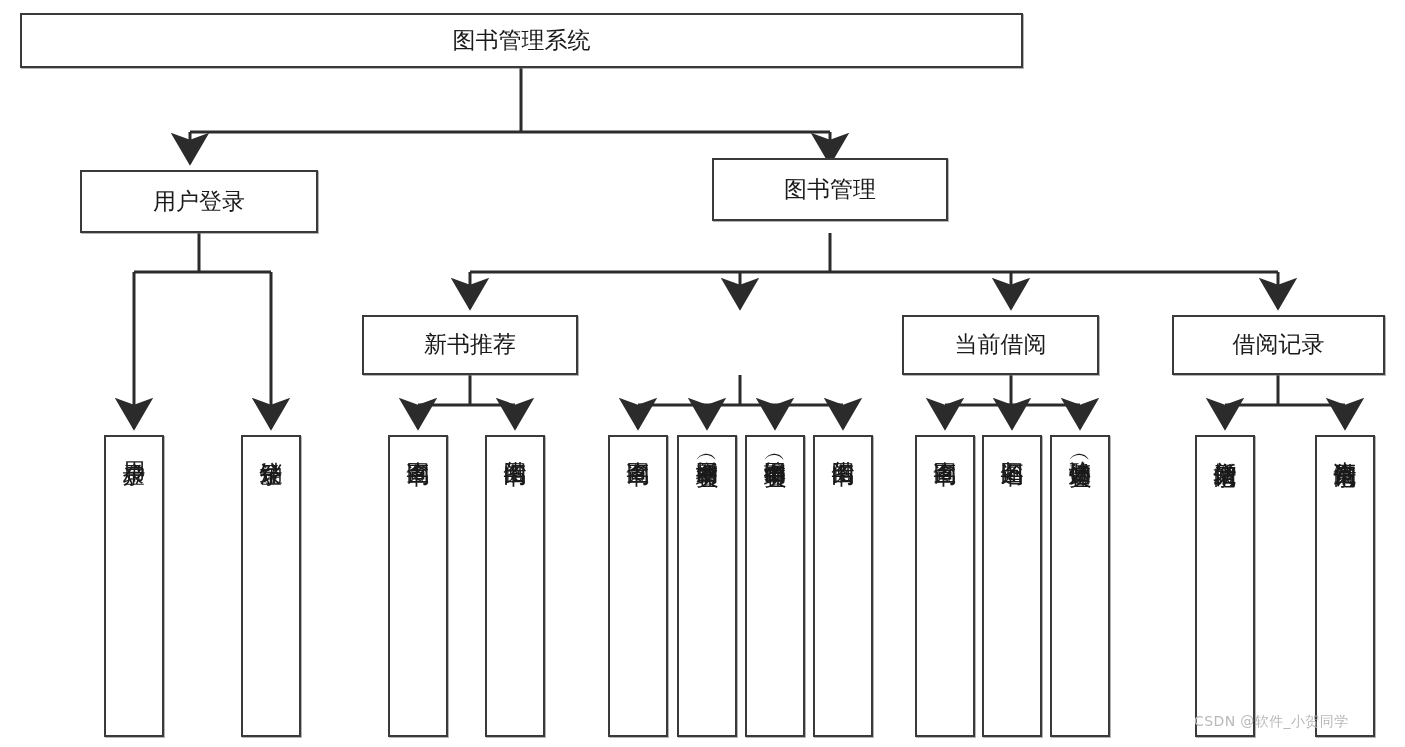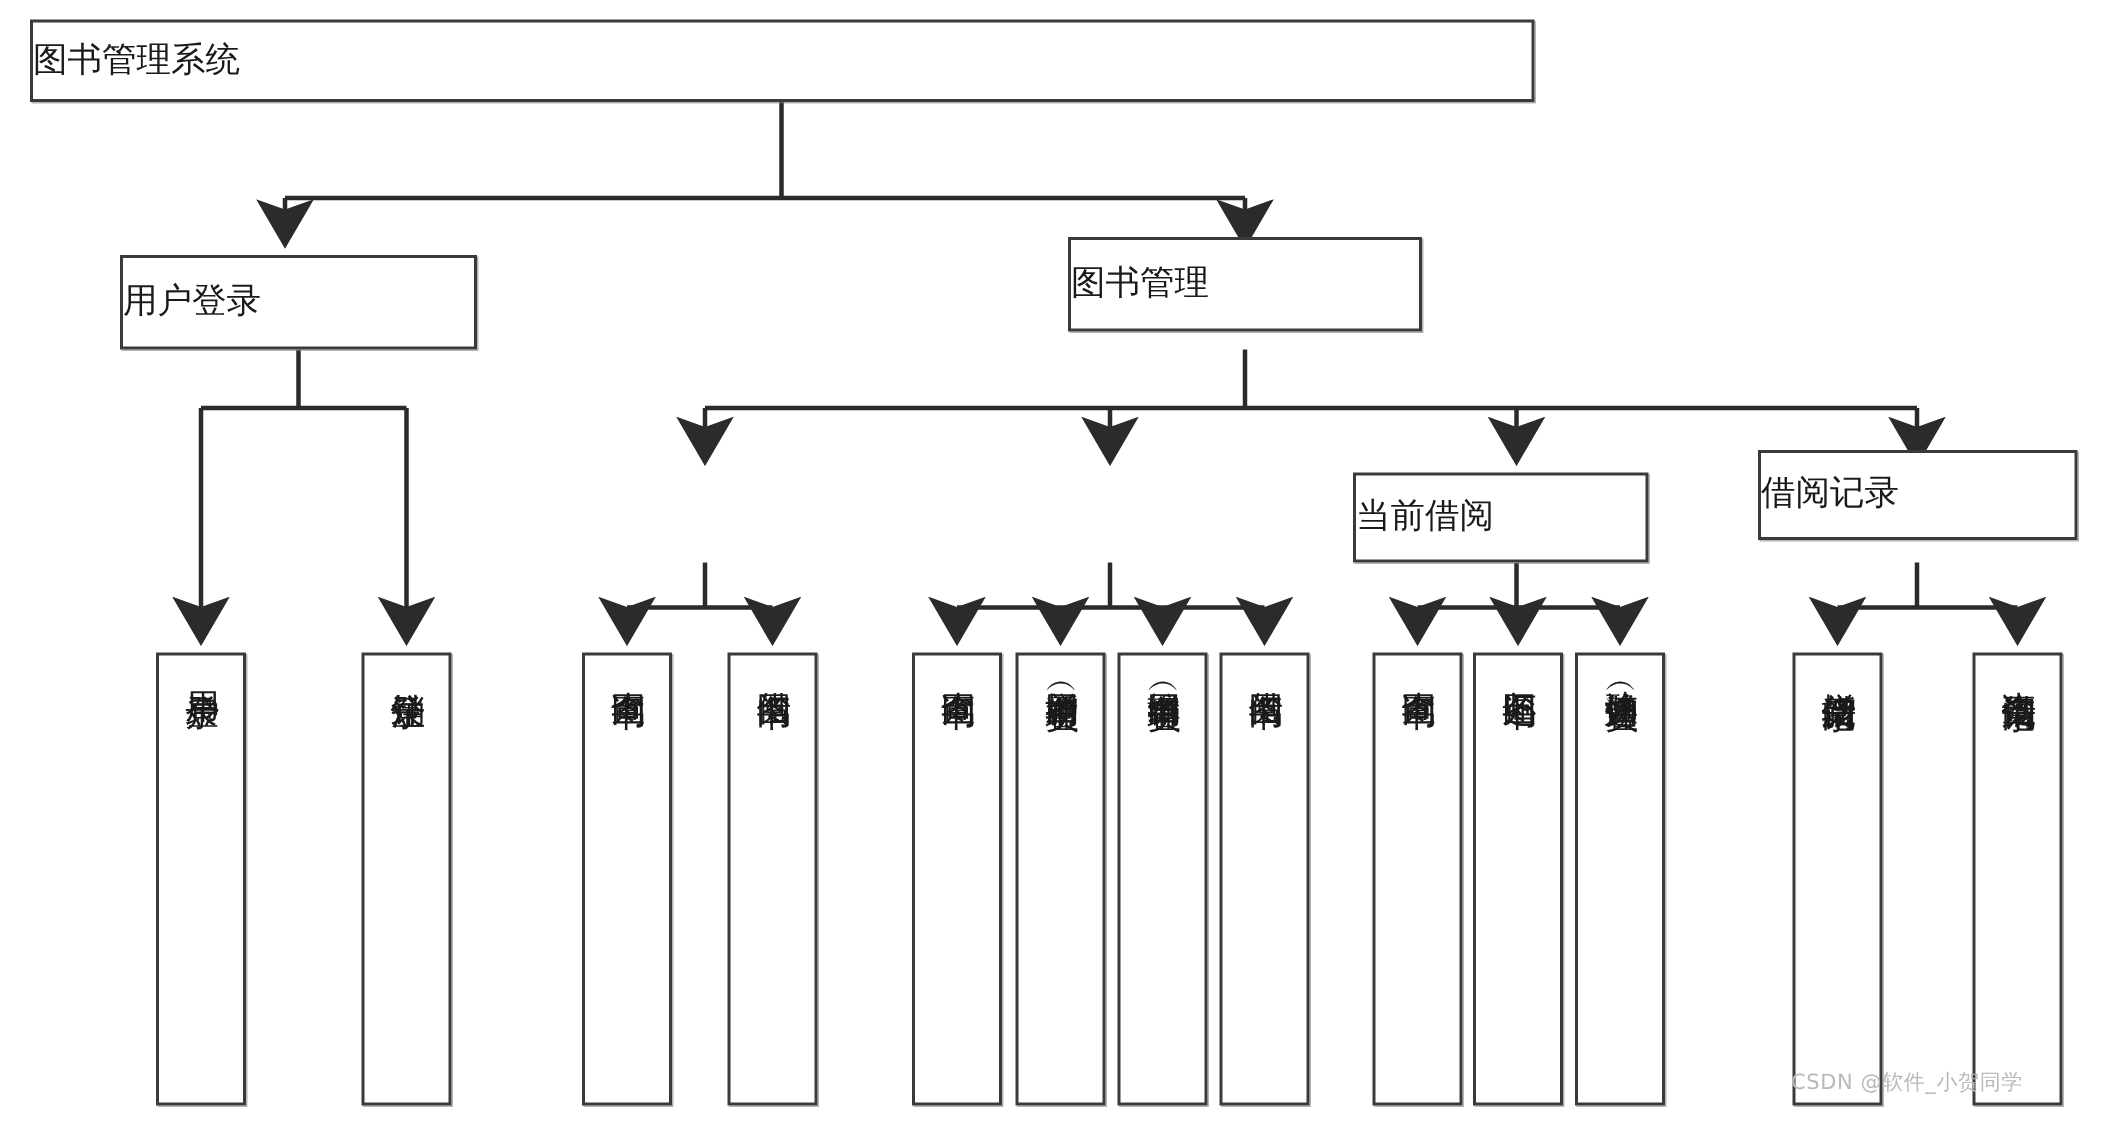--- a/index.html
+++ b/index.html
@@ -25,20 +25,21 @@
     width: 1405px;
     height: 747px;
   }
   .node {
     position: absolute;
     box-sizing: border-box;
     background: #ffffff;
     border: 2px solid #3a3a3a;
     display: flex;
     align-items: center;
+    justify-content: center;
     box-shadow: 1px 1px 0 rgba(120,120,120,0.55);
   }
   .node-label {
     color: #1a1a1a;
     line-height: 1.18;
     white-space: nowrap;
     text-align: center;
   }
   .node.horizontal .node-label {
     font-size: 23px;
@@ -134,24 +135,27 @@
     <span class="node-label">图书管理系统</span>
   </div>
 
   <div class="node horizontal" style="left:80px; top:170px; width:238px; height:63px;">
     <span class="node-label">用户登录</span>
   </div>
   <div class="node horizontal" style="left:712px; top:158px; width:236px; height:63px;">
     <span class="node-label">图书管理</span>
   </div>
 
+  <div class="node horizontal" style="left:362px; top:315px; width:216px; height:60px;">
+    <span class="node-label">新书推荐</span>
+  </div>
   <div class="node horizontal" style="left:902px; top:315px; width:197px; height:60px;">
     <span class="node-label">当前借阅</span>
   </div>
-  <div class="node horizontal" style="left:1172px; top:300px; width:213px; height:60px;">
+  <div class="node horizontal" style="left:1172px; top:315px; width:213px; height:60px;">
     <span class="node-label">借阅记录</span>
   </div>
 
   <div class="node vertical" style="left:104px; top:435px; width:60px; height:302px;">
     <span class="node-label">用户登录</span>
   </div>
   <div class="node vertical" style="left:241px; top:435px; width:60px; height:302px;">
     <span class="node-label">注销登录</span>
   </div>
 

